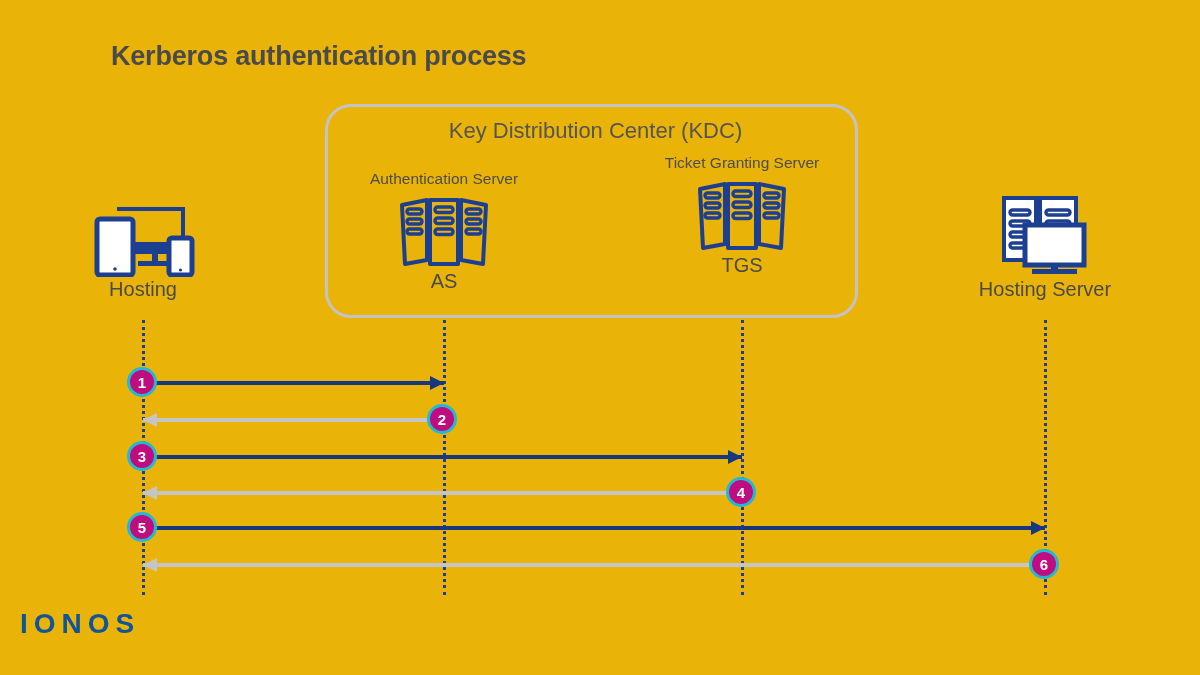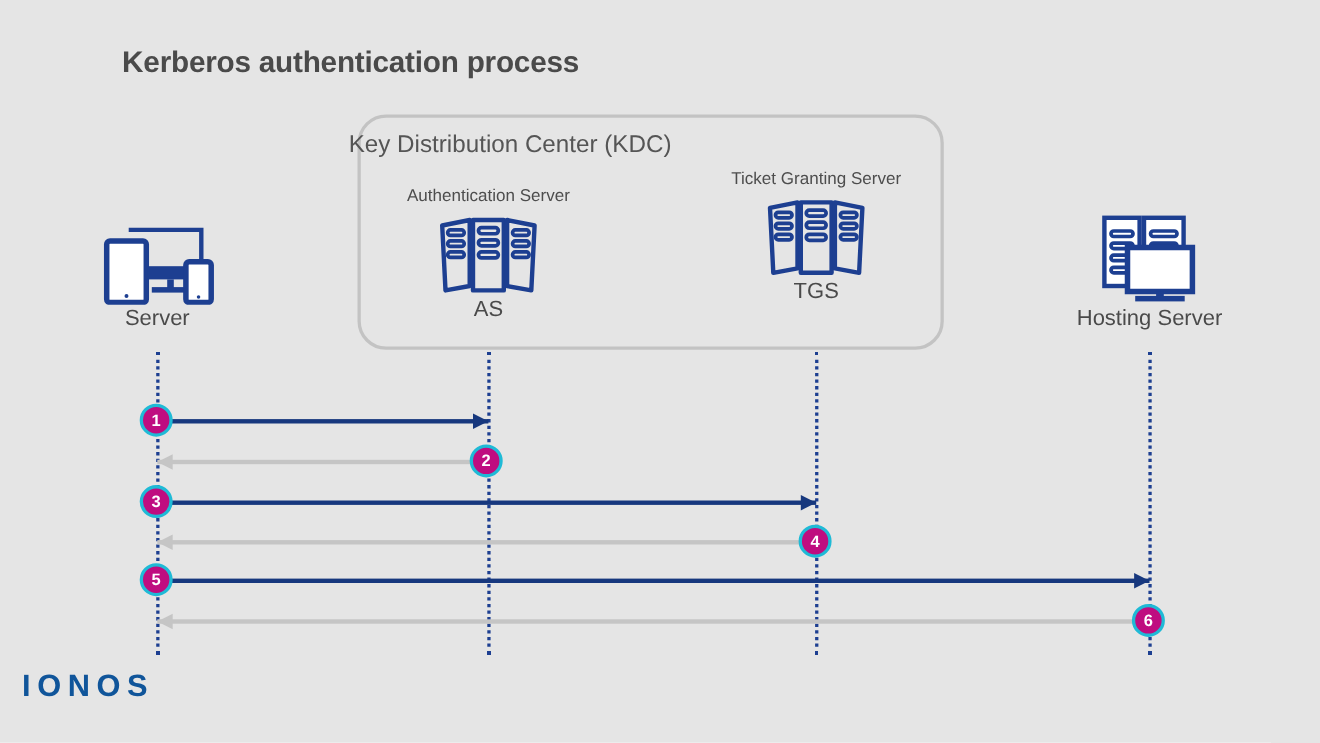--- a/index.html
+++ b/index.html
@@ -10,21 +10,21 @@
     width: 1200px;
     height: 675px;
     background: #f7f7f7;
     font-family: "Liberation Sans", sans-serif;
     overflow: hidden;
   }
   #stage {
     position: relative;
     width: 1200px;
     height: 675px;
-    background: #e5e5e5;
+    background: #eab308;
   }
 
   
   #title {
     position: absolute;
     left: 111px;
     top: 41px;
     font-size: 27px;
     font-weight: bold;
     color: #4a4a4a;
@@ -39,24 +39,24 @@
     top: 104px;
     width: 533px;
     height: 214px;
     border: 3px solid #c3c3c3;
     border-radius: 26px;
     box-sizing: border-box;
     background: transparent;
   }
   #kdc-title {
     position: absolute;
-    left: 317px;
+    left: 329px;
     top: 118px;
     width: 533px;
-    text-align: left;
+    text-align: center;
     font-size: 22px;
     color: #555555;
     white-space: nowrap;
   }
 
   
   .node {
     position: absolute;
     width: 240px;
     text-align: center;
@@ -195,21 +195,21 @@
         <circle cx="24" cy="72" r="1.8" fill="#1d3f91"></circle>
 
         <rect x="43" y="45" width="43" height="12" fill="#1d3f91"></rect>
         <rect x="61" y="57" width="6" height="8" fill="#1d3f91"></rect>
         <rect x="47" y="64" width="35" height="5" fill="#1d3f91"></rect>
 
         <rect x="78" y="41" width="23" height="37" rx="3" fill="#ffffff" stroke="#1d3f91" stroke-width="5"></rect>
         <circle cx="89.5" cy="73" r="1.6" fill="#1d3f91"></circle>
       </svg>
     </div>
-    <div class="nodelabel">Server</div>
+    <div class="nodelabel">Hosting</div>
   </div>
 
   <div class="node" id="node-as">
     <div class="sublabel">Authentication Server</div>
     <div class="icon-wrap">
       <svg width="96" height="70" viewBox="0 0 96 70" aria-hidden="true">
         <g fill="none" stroke="#1d3f91" stroke-width="4" stroke-linejoin="round">
           <path d="M6 8 L31 3 L31 63 L9 67 Z"></path>
           <path d="M34 3 L62 3 L62 67 L34 67 Z"></path>
           <path d="M65 3 L90 8 L87 67 L65 63 Z"></path>

